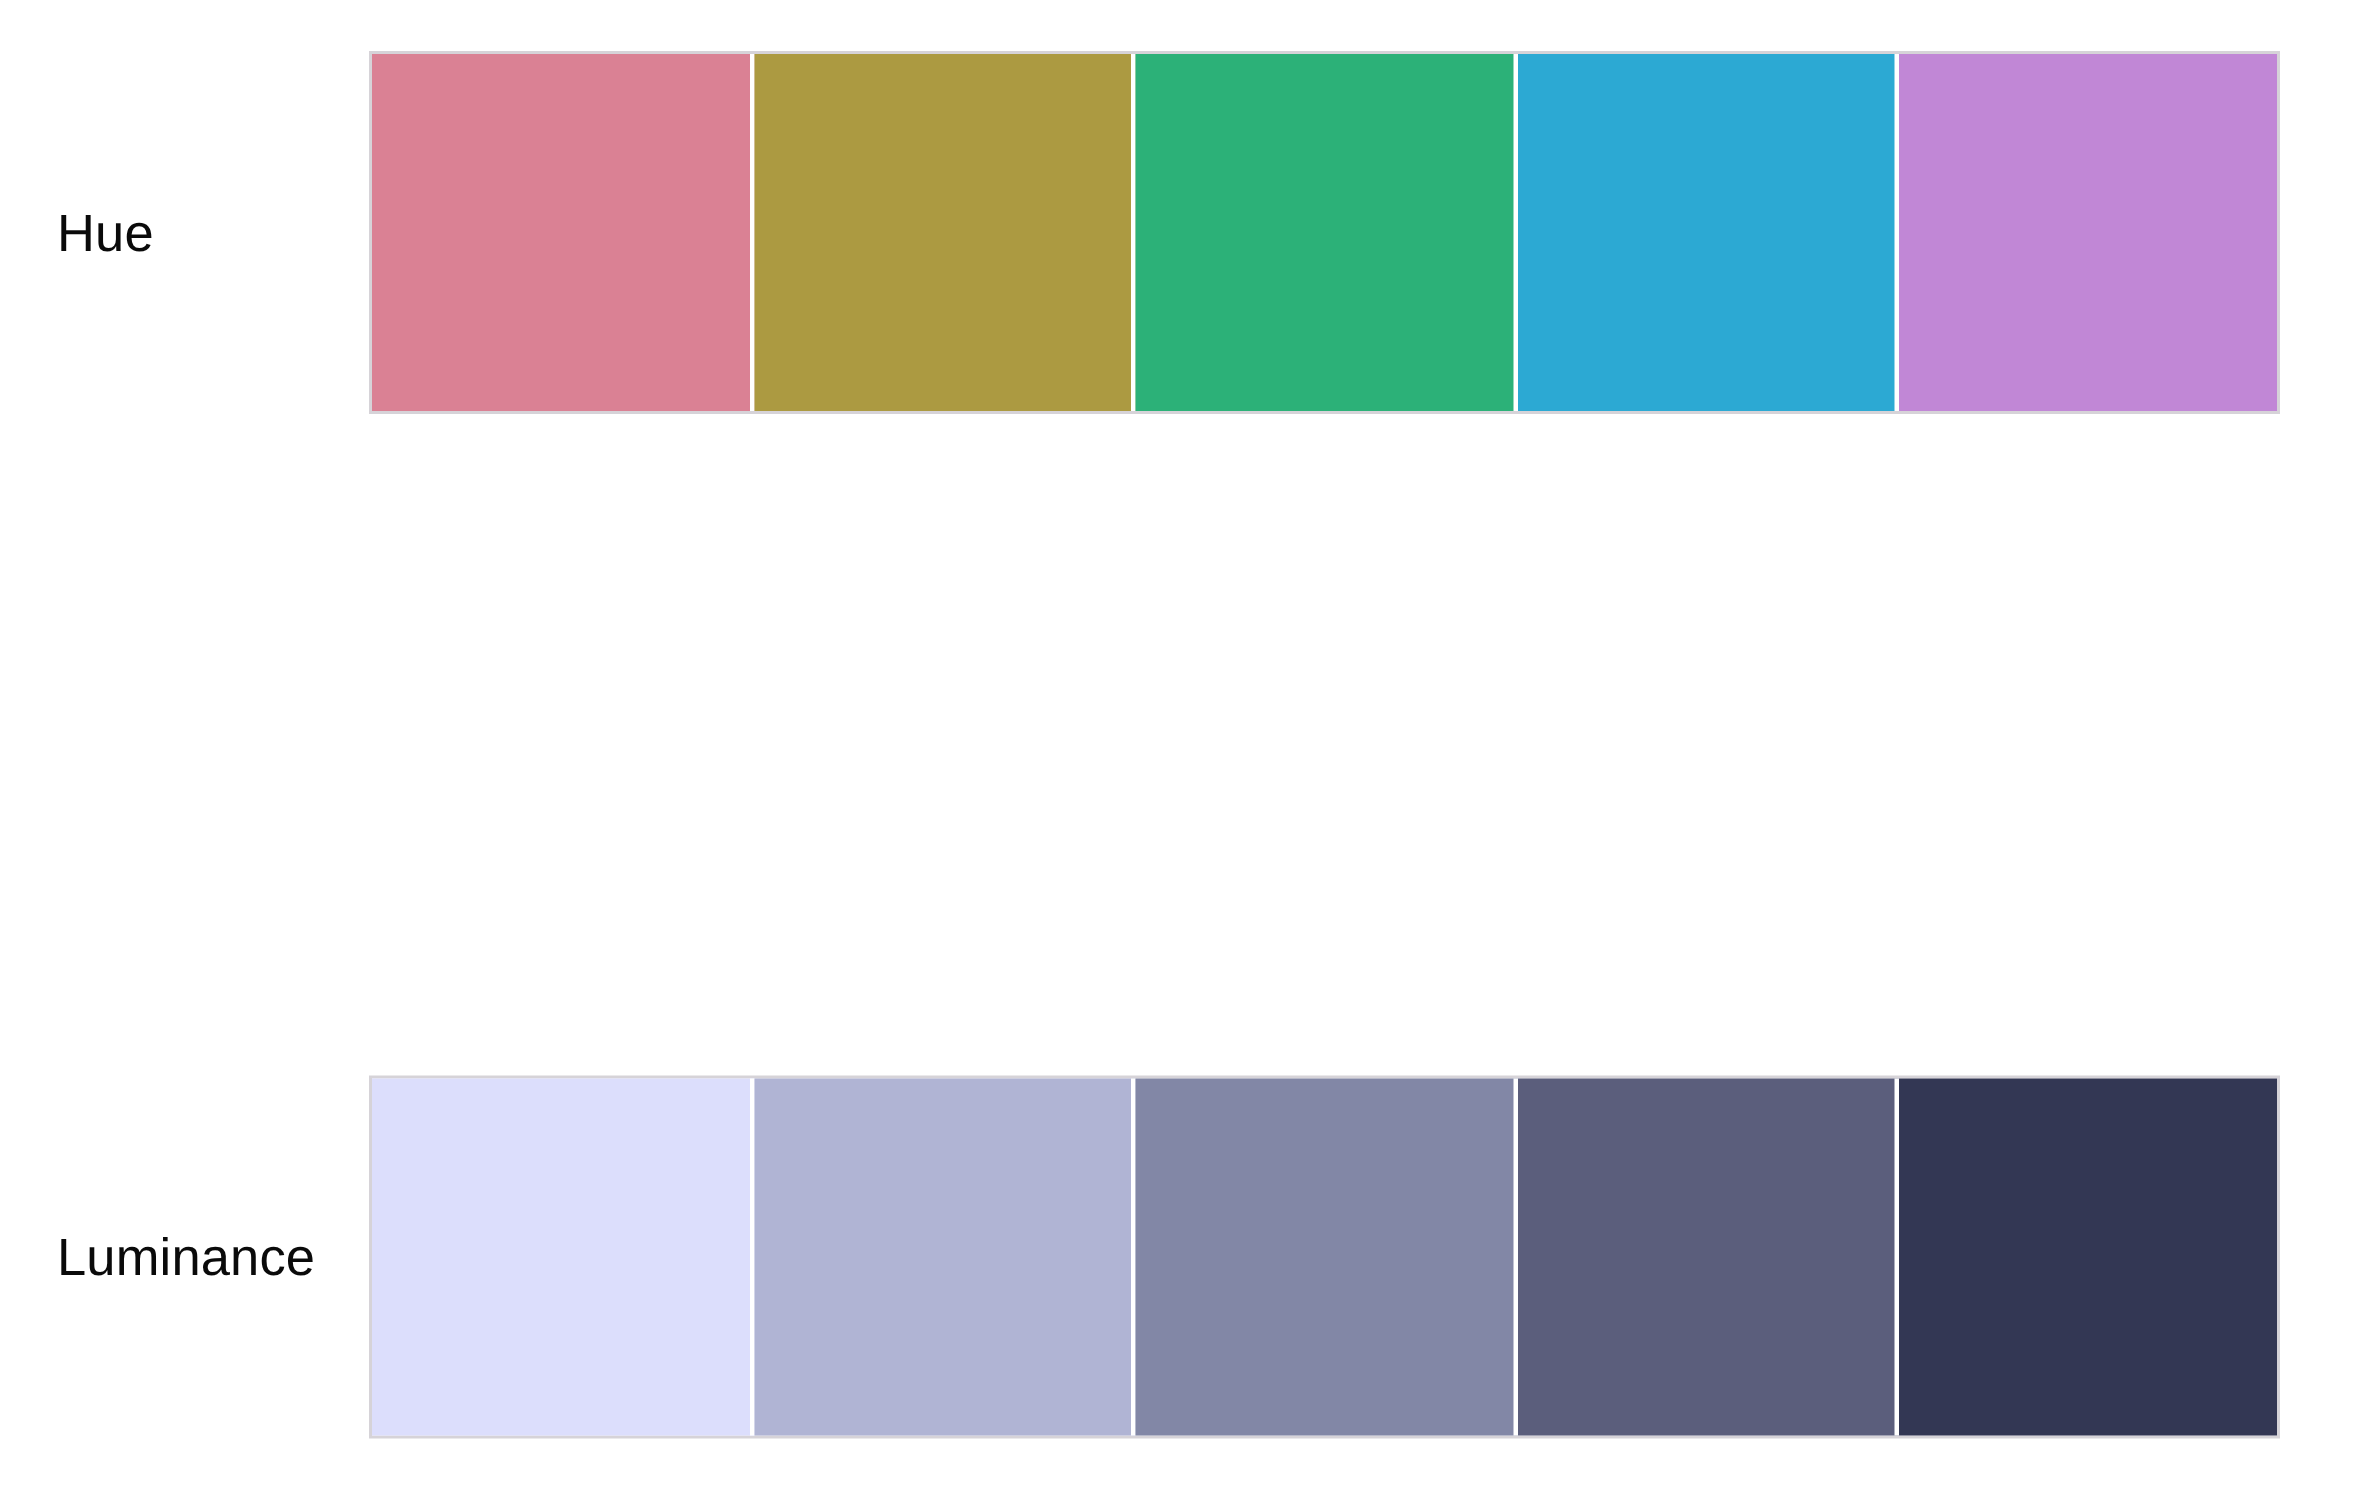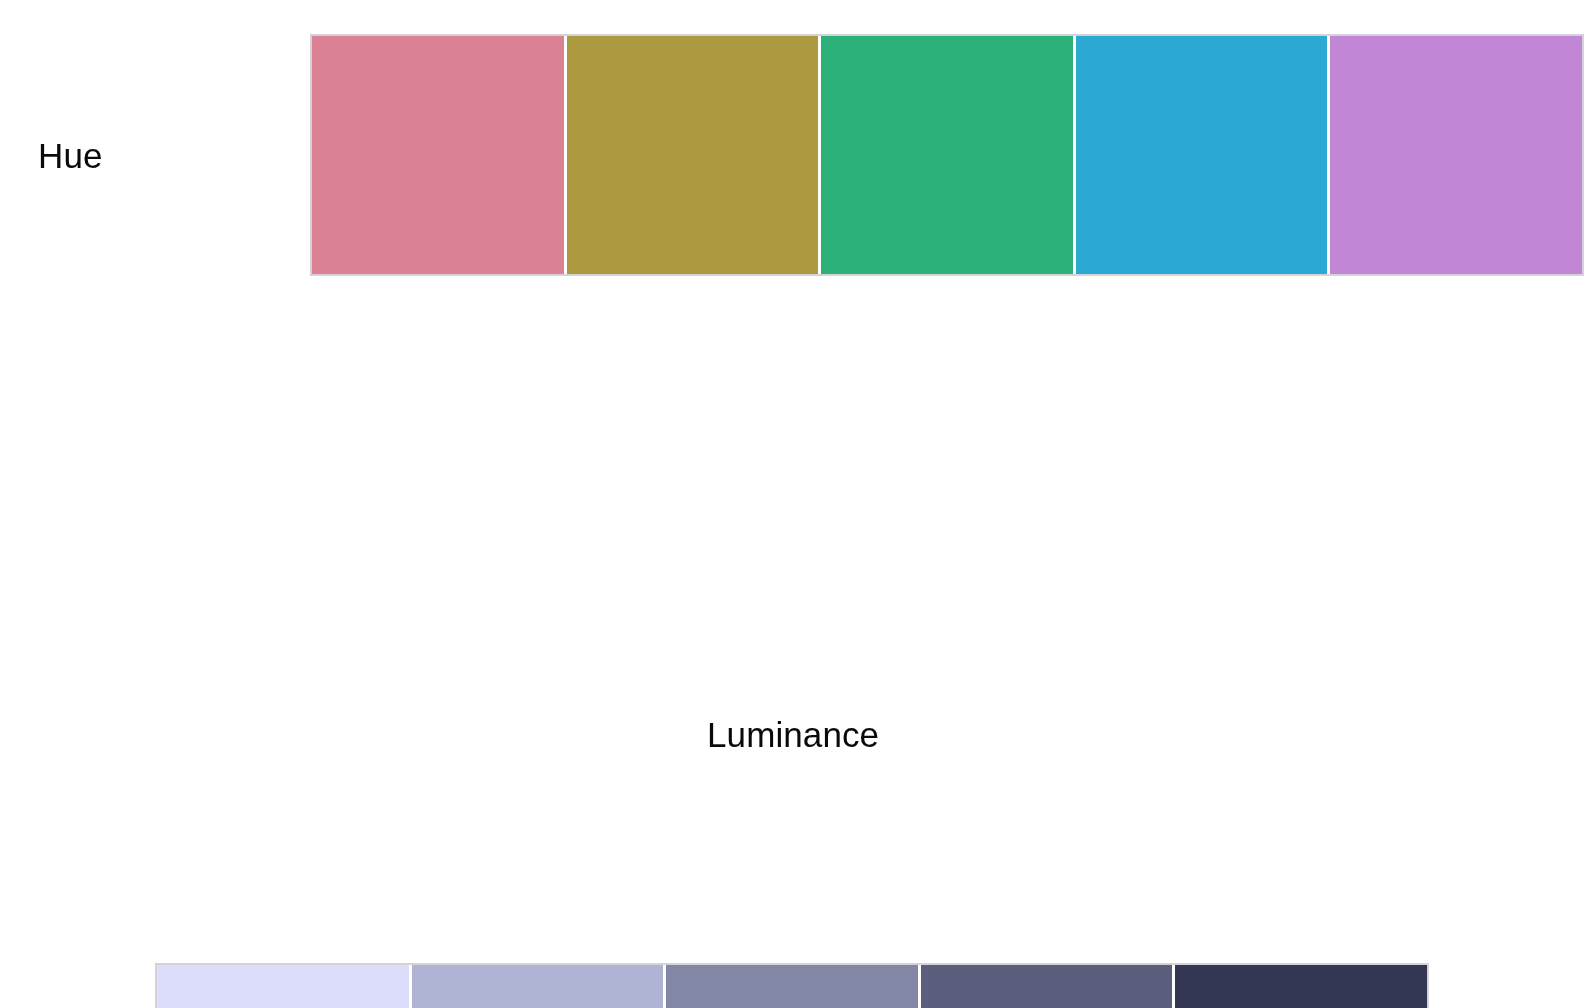--- a/index.html
+++ b/index.html
@@ -22,23 +22,23 @@
   }
 
   .ramp-row {
     position: absolute;
     left: 0;
     width: 1584px;
     display: flex;
     align-items: center;
   }
 
-  .ramp-row[data-row="0"] { top: 34px;  height: 242px; justify-content: space-between; }
+  .ramp-row[data-row="0"] { top: 34px;  height: 242px; }
   .ramp-row[data-row="1"] { top: 375px; height: 242px; }
-  .ramp-row[data-row="2"] { top: 717px; height: 242px; flex-direction: column; }
+  .ramp-row[data-row="2"] { top: 717px; height: 242px; }
 
   .ramp-label {
     width: 246px;
     flex: 0 0 246px;
     padding-left: 38px;
     box-sizing: border-box;
     font-size: 35px;
     line-height: 1;
     color: #0a0a0a;
     letter-spacing: 0.1px;

